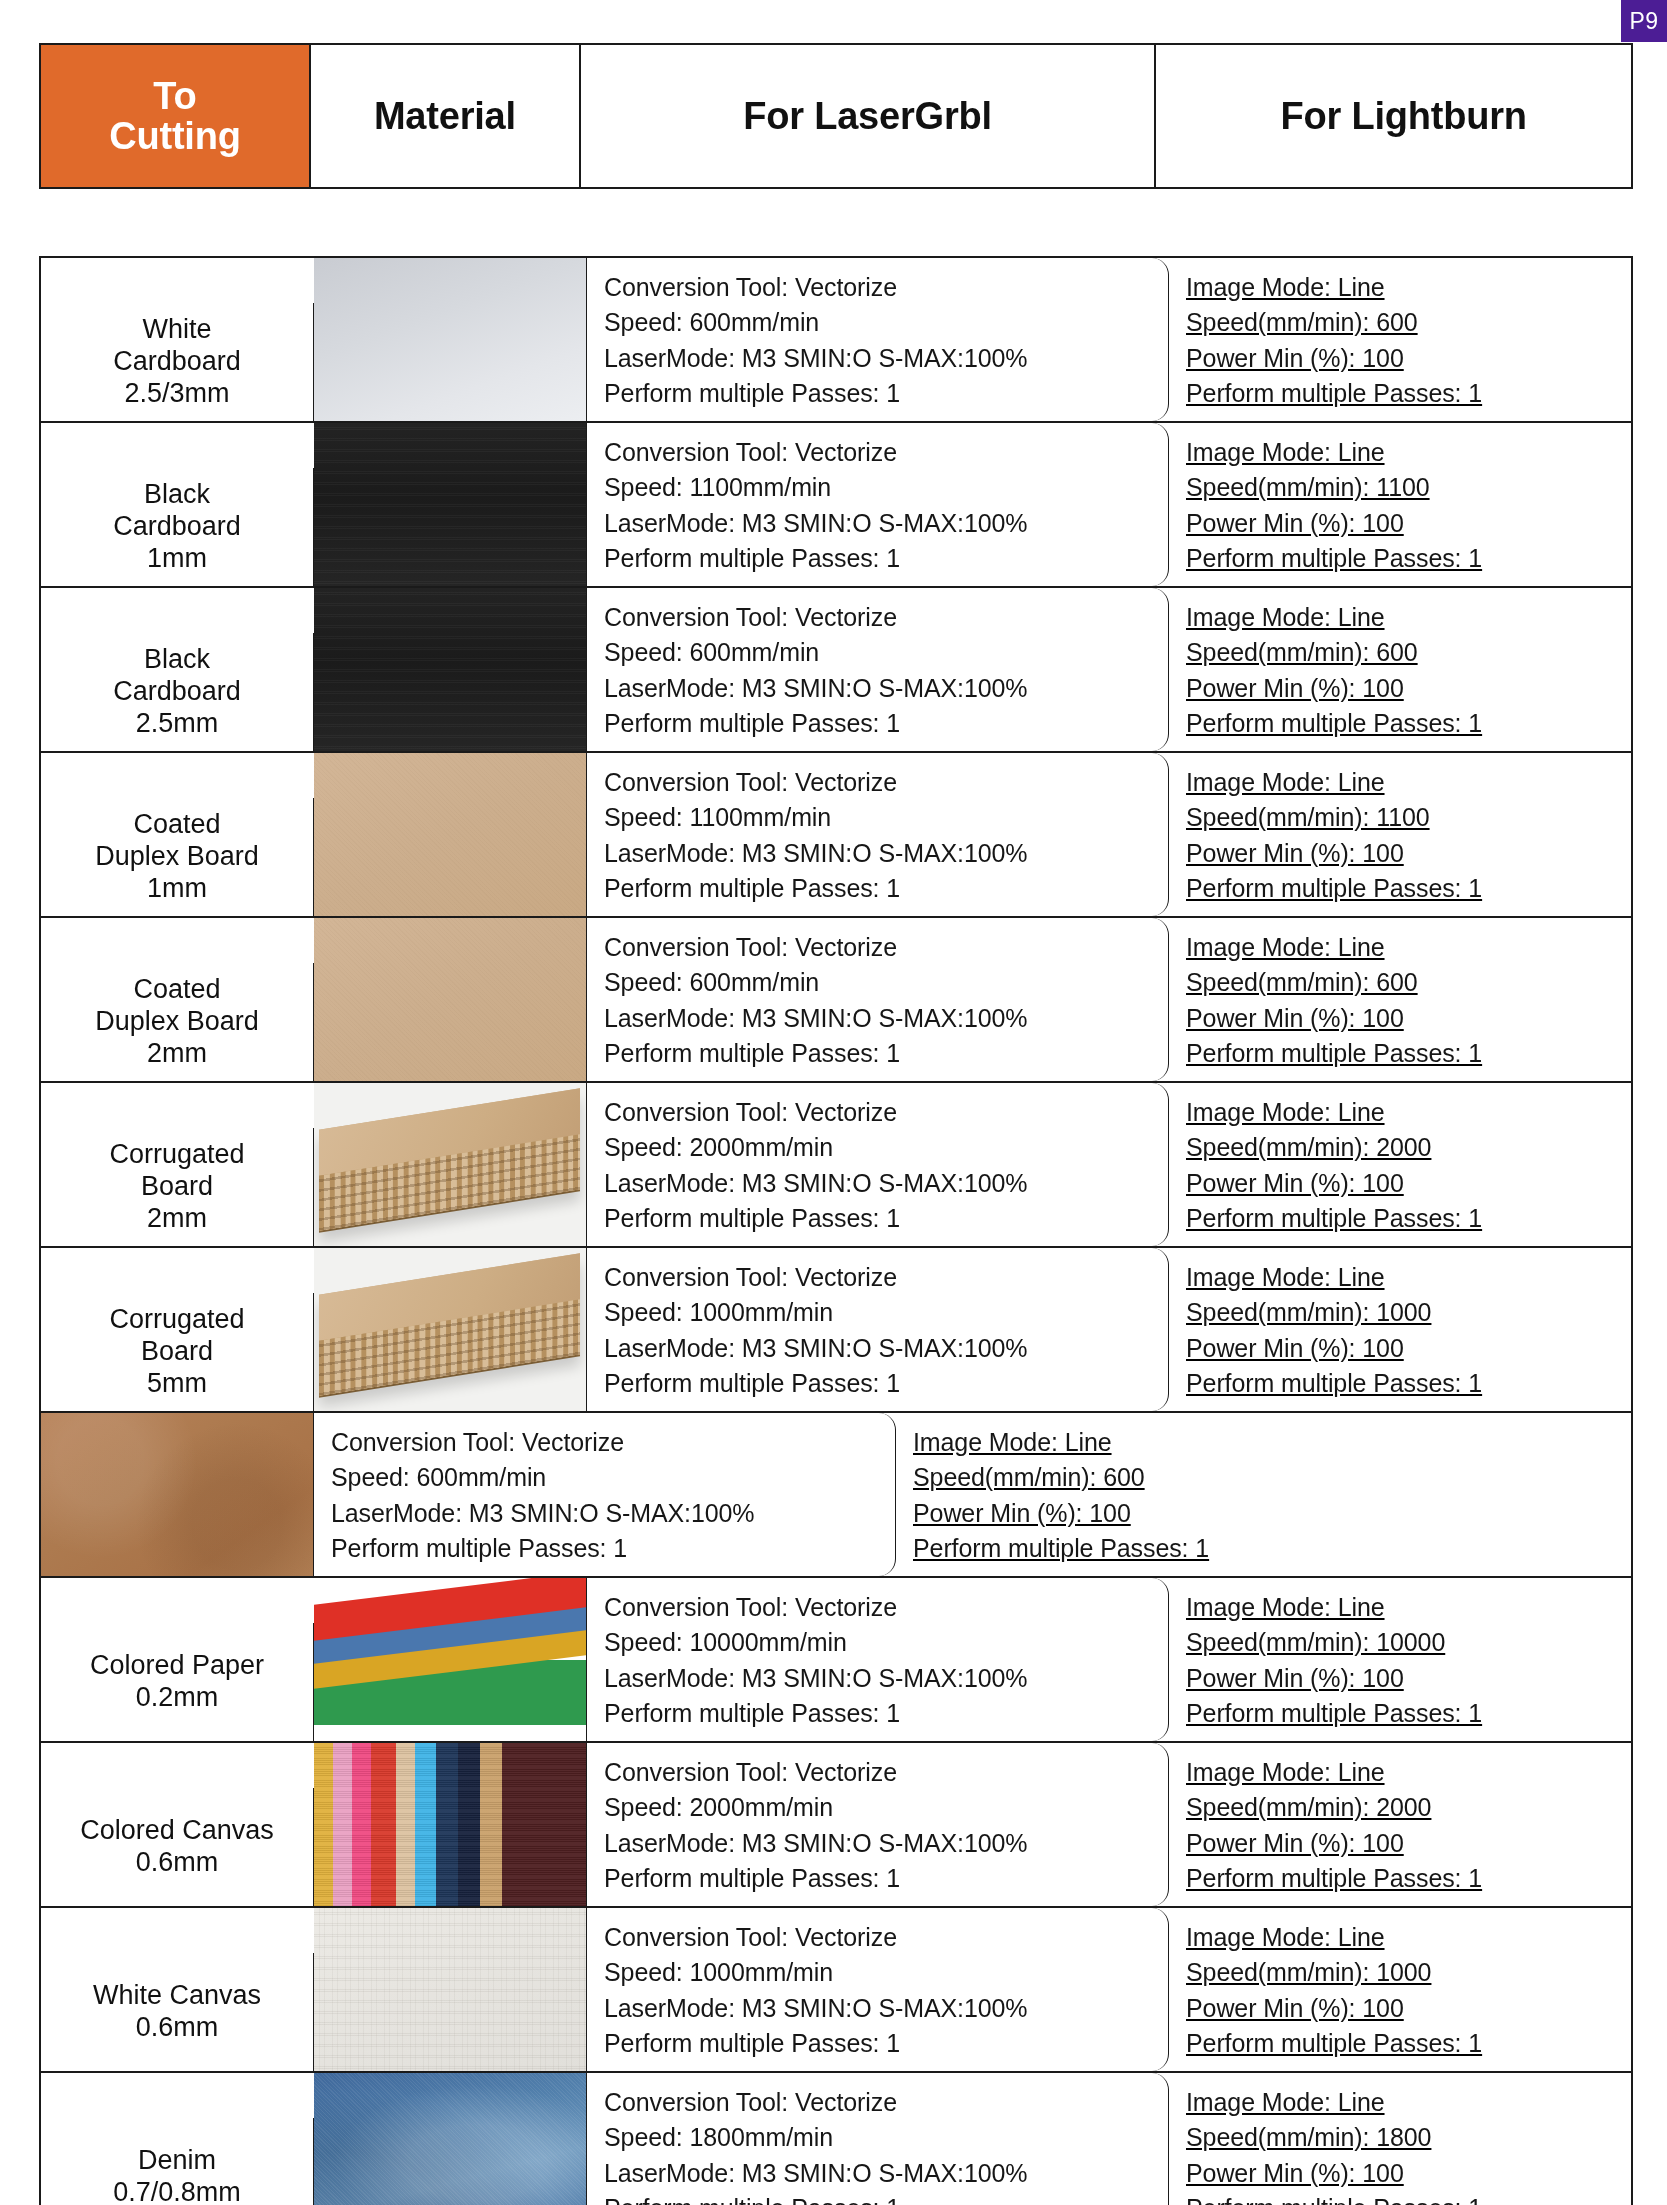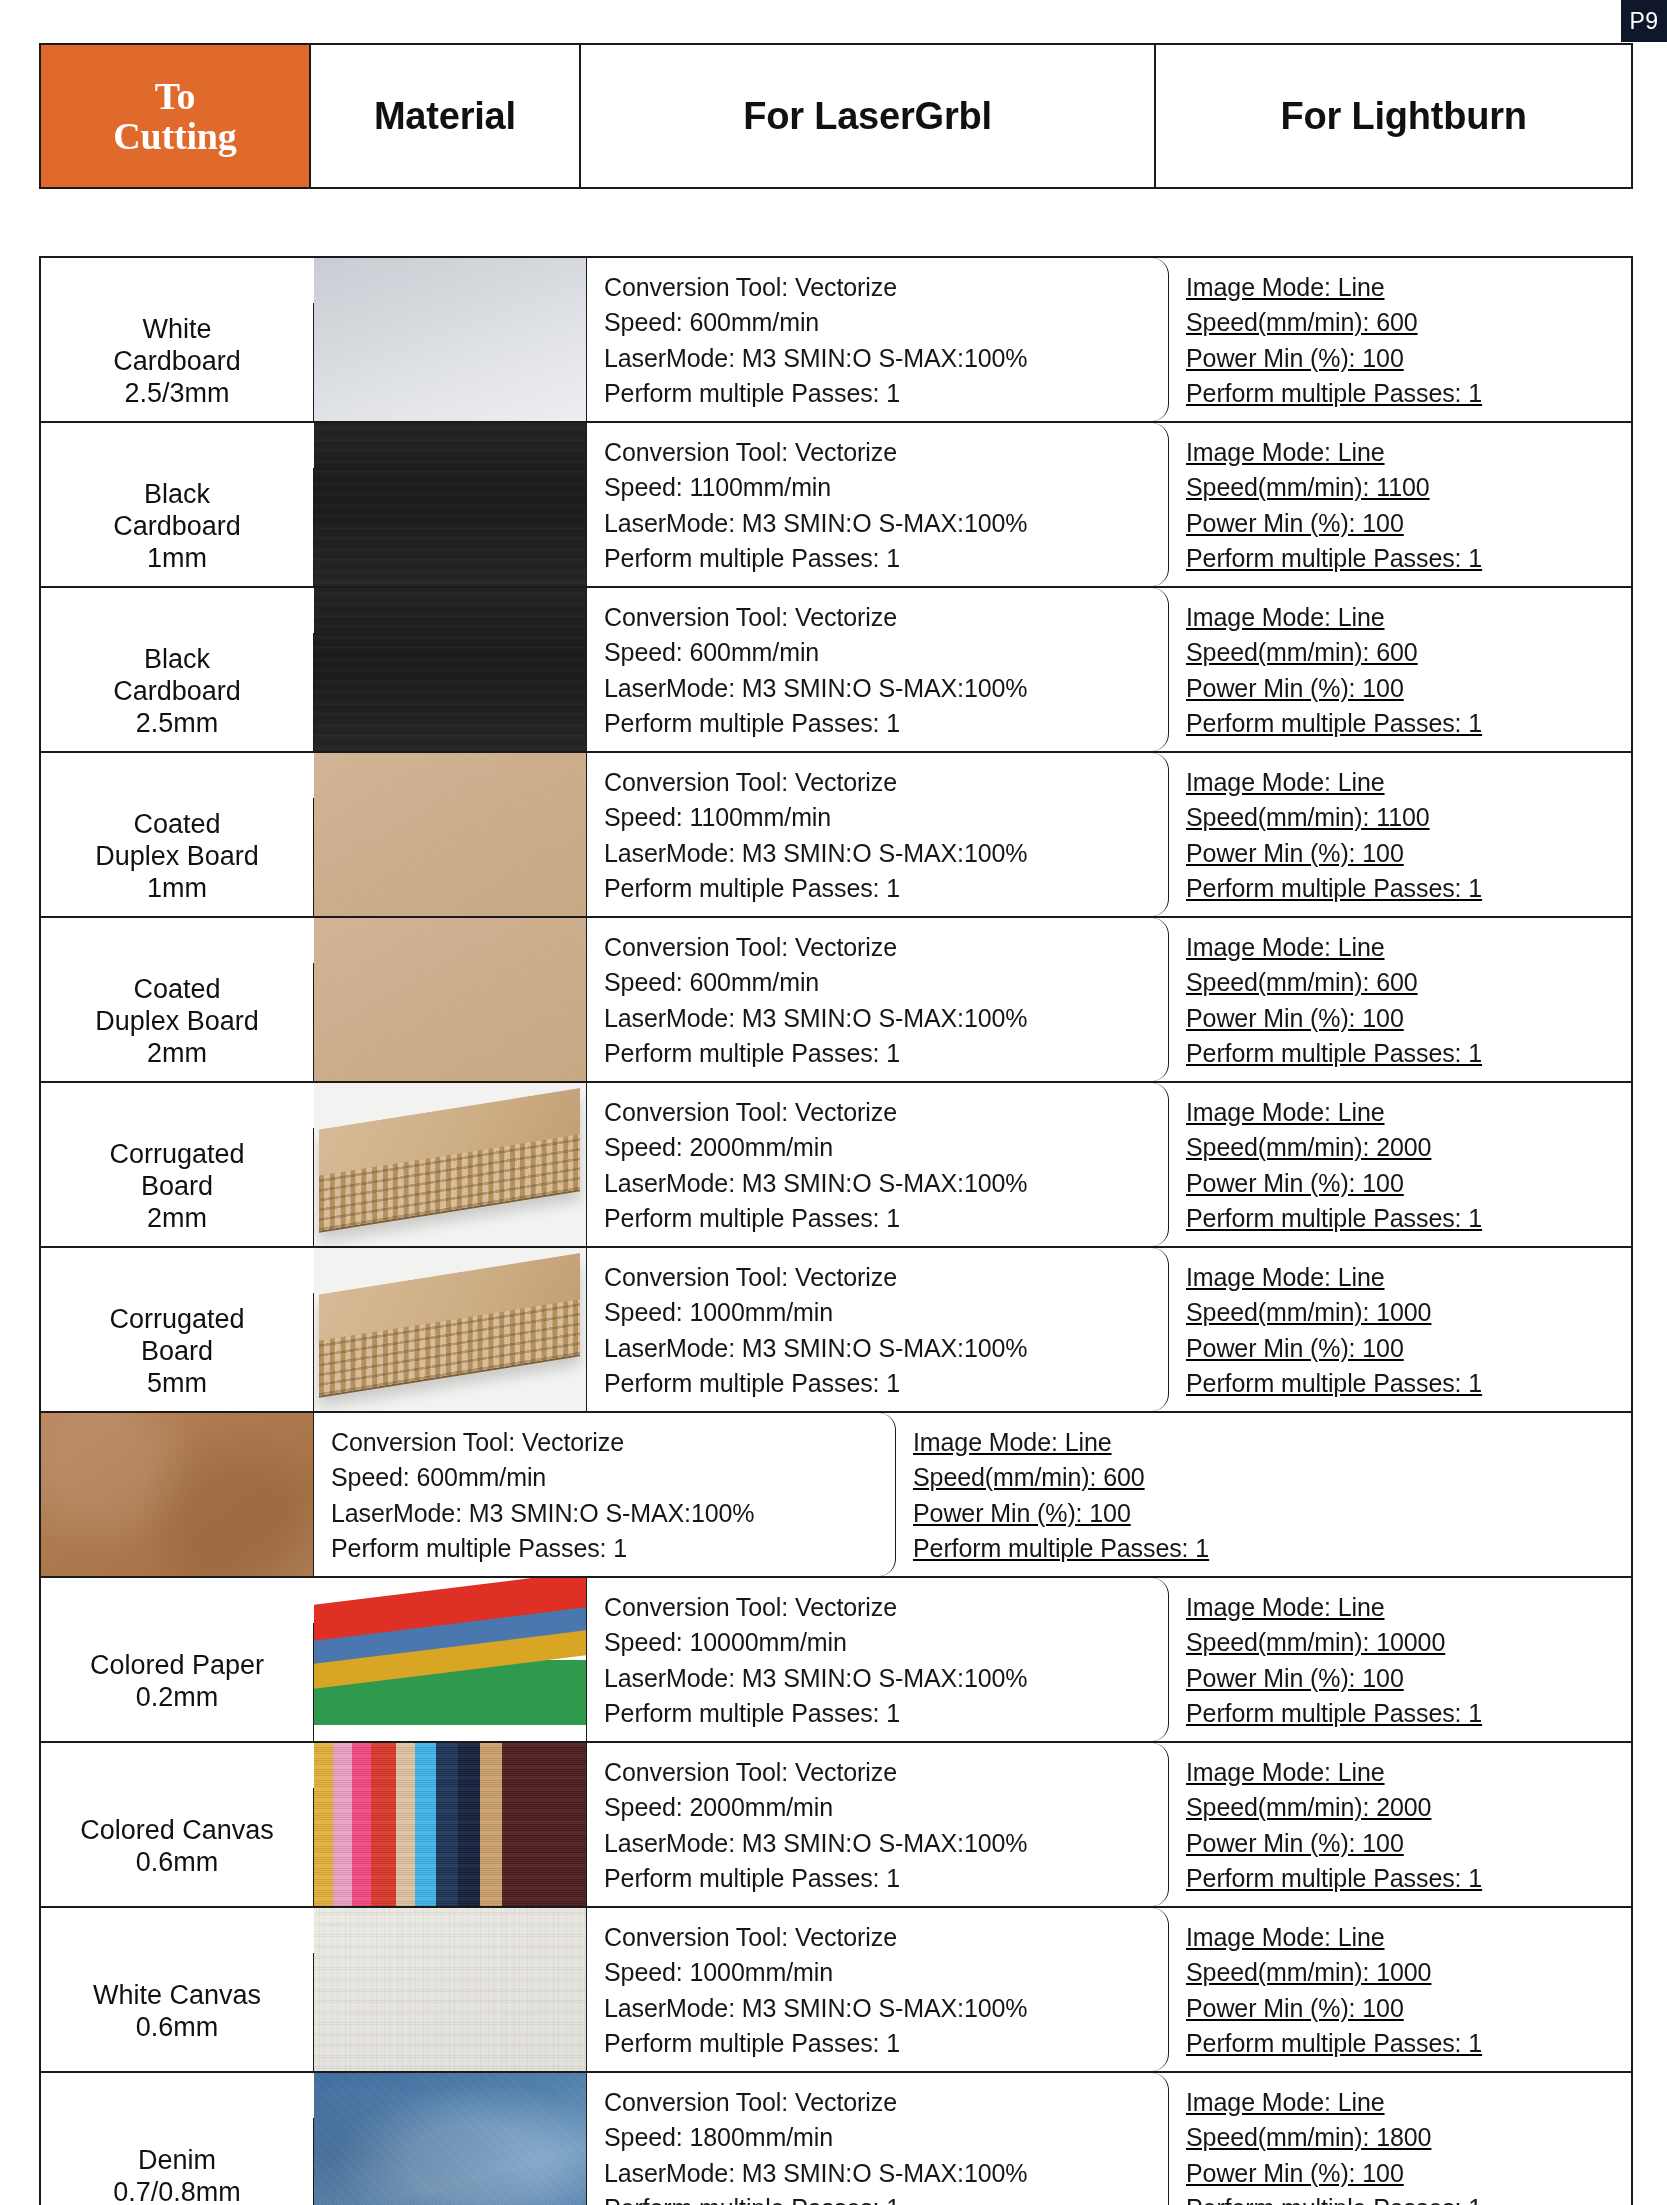--- a/index.html
+++ b/index.html
@@ -19,21 +19,21 @@
     overflow: hidden;
   }
 
   
   .page-badge {
     position: absolute;
     top: 0;
     right: 0;
     width: 46px;
     height: 42px;
-    background: #0f172a;
+    background: #4c1d95;
     color: #ffffff;
     font-size: 23px;
     line-height: 42px;
     text-align: center;
     letter-spacing: 0.4px;
   }
 
   
   .header-table {
     position: absolute;
@@ -57,21 +57,20 @@
     letter-spacing: -0.2px;
   }
   .header-cell:last-child { border-right: none; }
 
   .hc-tocut {
     width: 273px;
     background: #e06a2b;
     color: #ffffff;
     line-height: 1.06;
     flex-direction: column;
-    font-family: Liberation Serif, serif;
   }
   .hc-material  { width: 273px; }
   .hc-lasergrbl { width: 582px; }
   .hc-lightburn { width: 460px; margin-left: 20px; }
 
   
   .body-table {
     position: absolute;
     left: 39px;
     top: 256px;

